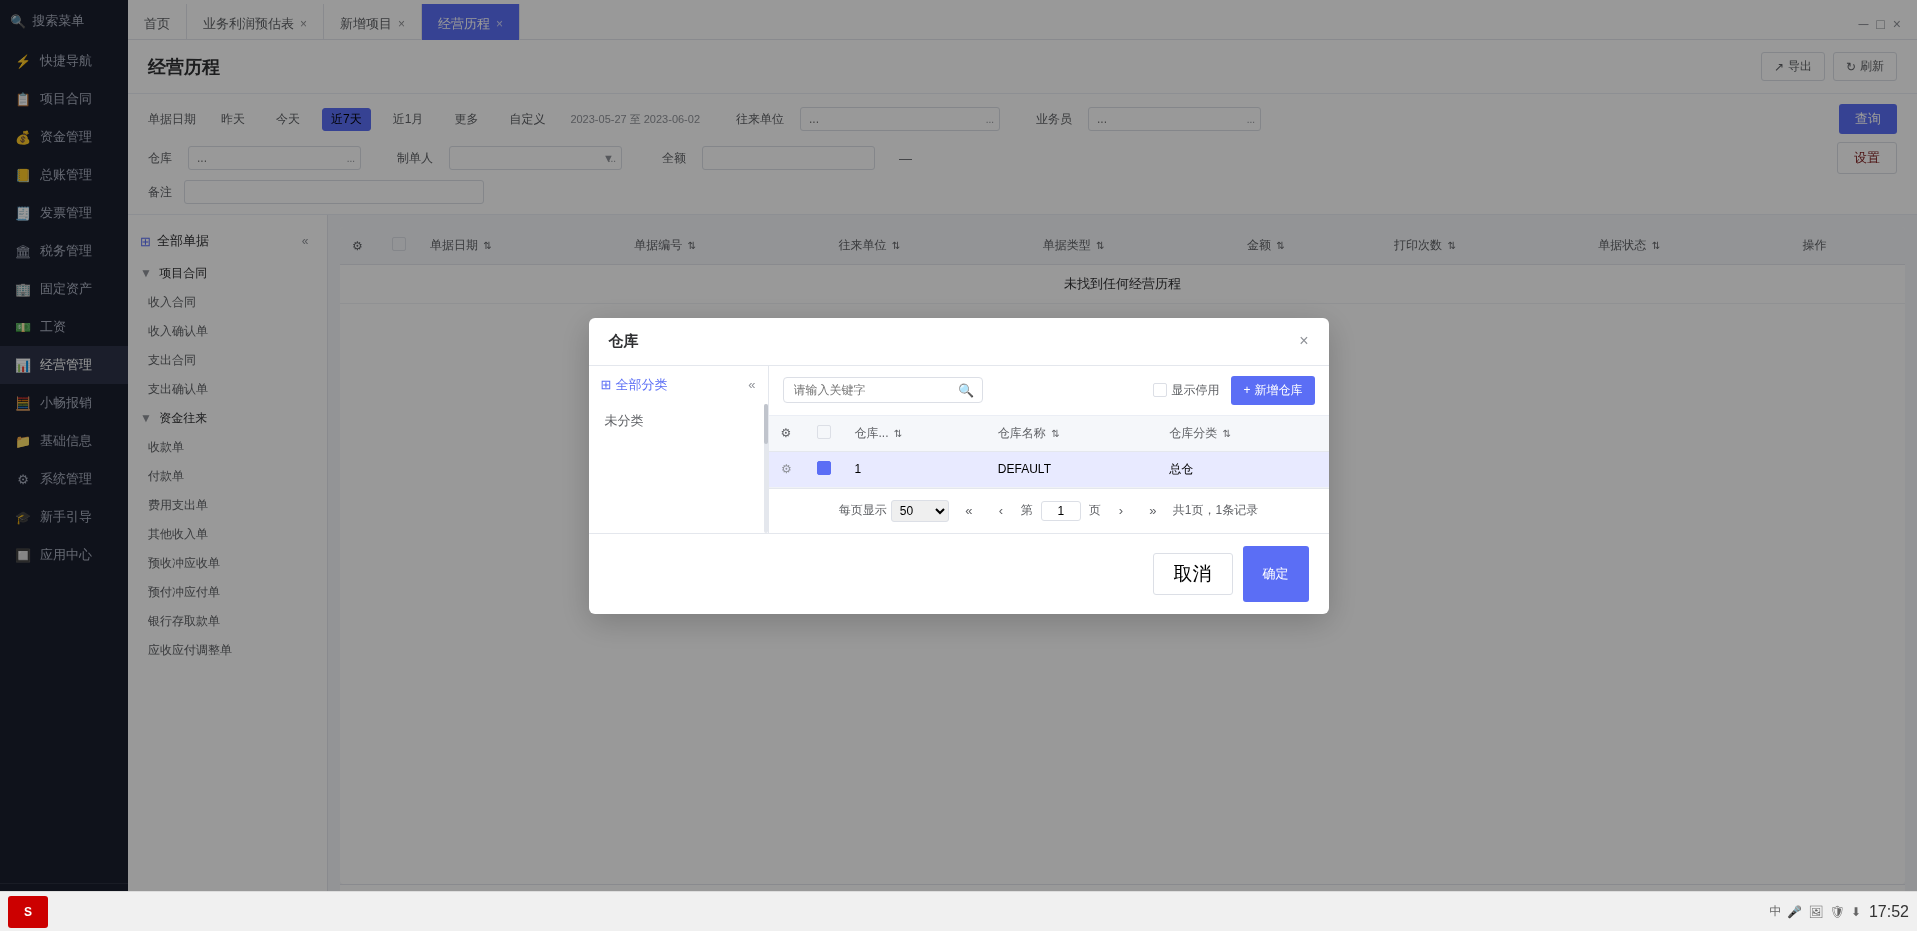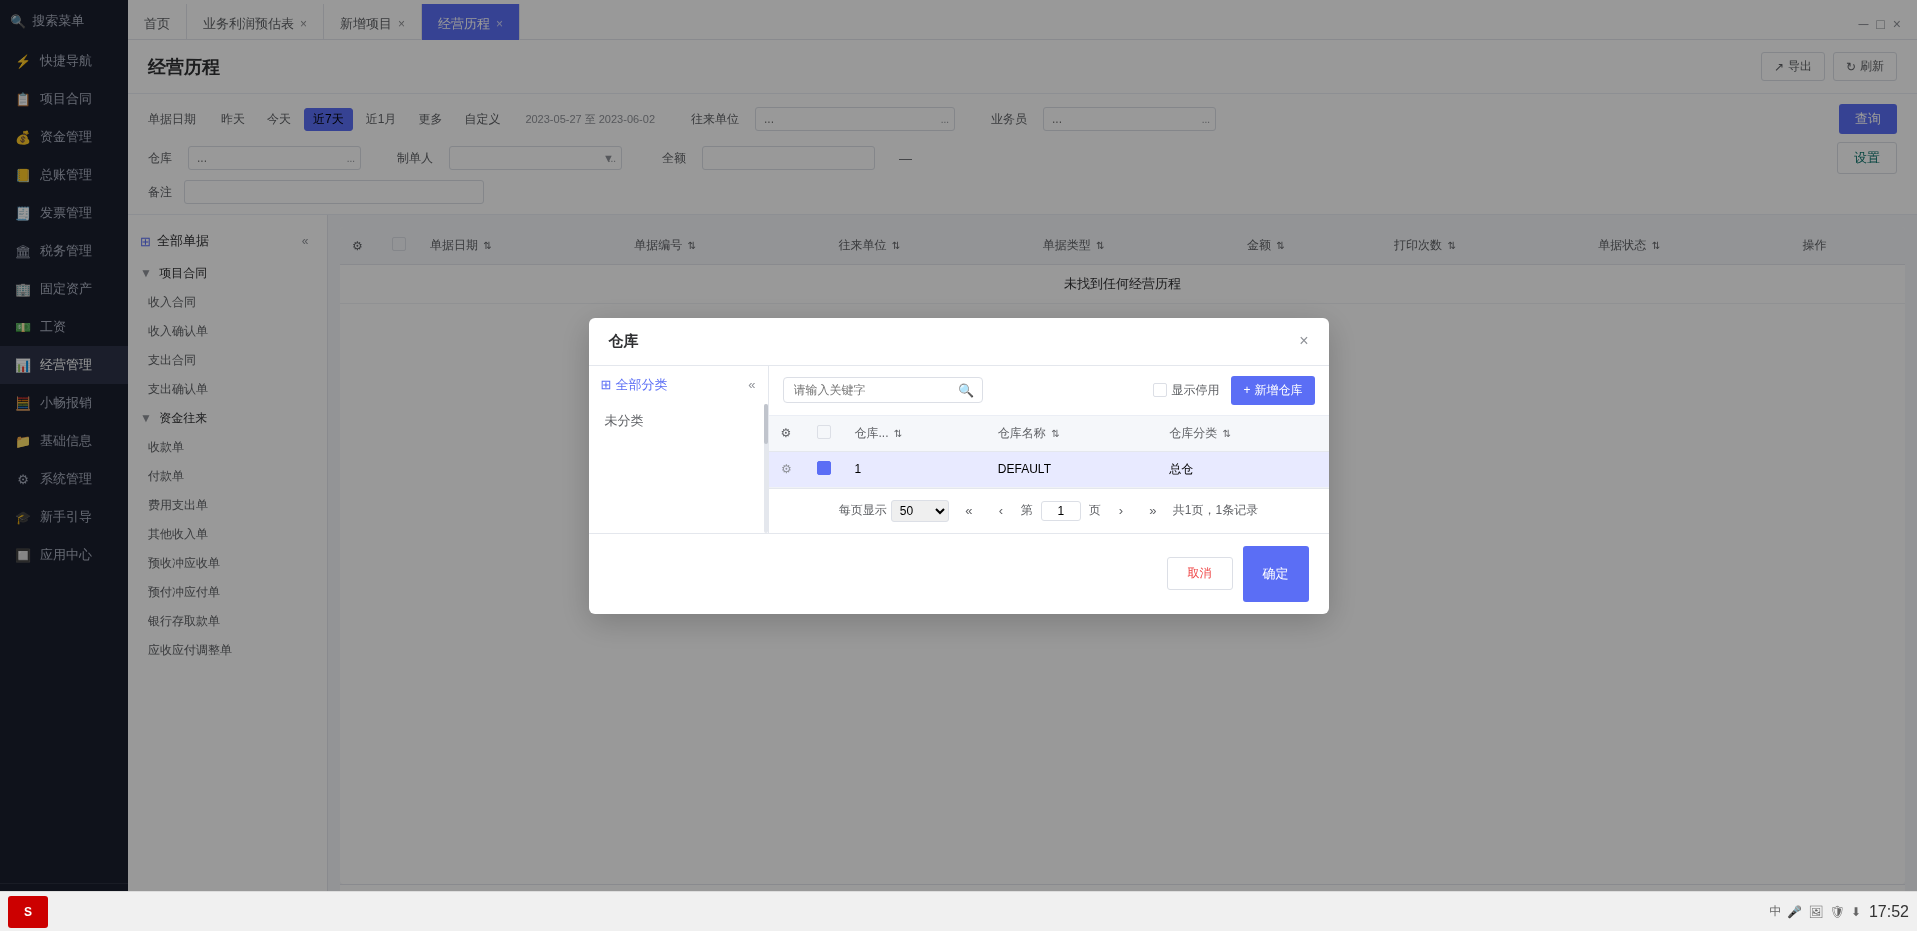--- a/index.html
+++ b/index.html
@@ -51,39 +51,39 @@
       padding: 5px 12px; border: 1px solid #dcdfe6; border-radius: 3px;
       cursor: pointer; background: #fff; color: #606266; font-size: 12px; display: flex; align-items: center; gap: 4px;
     }
 
     
     .filter-area {
       background: #fff; padding: 10px 20px; border-bottom: 1px solid #ebeef5; flex-shrink: 0;
     }
     .filter-row { display: flex; align-items: center; gap: 16px; margin-bottom: 8px; flex-wrap: wrap; }
     .filter-label { color: #606266; font-size: 12px; white-space: nowrap; }
-    .date-btns { display: flex; align-items: center; gap: 4px; }
+    .date-btns { display: flex; align-items: center; gap: 13px; }
     .date-btn {
       padding: 2px 8px; border-radius: 3px; cursor: pointer; font-size: 12px;
       border: 1px solid transparent; color: #606266;
     }
     .date-btn.active { background: #5b6ef5; color: #000000; border-color: #5b6ef5; }
     .date-range { font-size: 11px; color: #909399; }
     .select-wrap { position: relative; display: inline-block; }
     .select-wrap::after { content: '...'; position: absolute; right: 6px; top: 50%; transform: translateY(-50%); font-size: 10px; color: #909399; pointer-events: none; }
     .filter-input {
       border: 1px solid #dcdfe6; border-radius: 3px; padding: 4px 8px;
       font-size: 12px; color: #606266; min-width: 160px;
     }
     .btn-query {
       background: #5b6ef5; color: #fff; border: none; border-radius: 3px;
       padding: 6px 16px; cursor: pointer; font-size: 13px;
     }
     .btn-settings {
-      background: #fff; color: #0f766e; border: 1px solid #dcdfe6; border-radius: 3px;
+      background: #fff; color: #7f1d1d; border: 1px solid #dcdfe6; border-radius: 3px;
       padding: 6px 16px; cursor: pointer; font-size: 13px;
     }
     .filter-row2 { display: flex; align-items: center; gap: 16px; }
 
     
     .content-area { display: flex; flex: 1; overflow: hidden; background: #f5f7fa; }
 
     
     .left-panel {
       width: 200px; background: #fff; border-right: 1px solid #e4e7ed;
@@ -199,22 +199,22 @@
     }
     .modal-page-input { width: 40px; text-align: center; border: 1px solid #dcdfe6; border-radius: 3px; padding: 2px 4px; font-size: 12px; }
     .modal-per-page-wrap { display: flex; align-items: center; gap: 4px; }
     .modal-per-page-select { border: 1px solid #dcdfe6; border-radius: 3px; padding: 2px 18px 2px 4px; font-size: 12px; }
 
     .modal-action-footer {
       display: flex; align-items: center; justify-content: flex-end; gap: 10px;
       padding: 12px 20px; border-top: 1px solid #e4e7ed;
     }
     .btn-cancel {
-      background: #fff; color: #ef4444; border: 1px solid #dcdfe6; border-radius: 3px;
-      padding: 7px 20px; cursor: pointer; font-size: 12px;
+      background: #fff; color: #000000; border: 1px solid #dcdfe6; border-radius: 3px;
+      padding: 7px 20px; cursor: pointer; font-size: 19px;
     }
     .btn-confirm {
       background: #5b6ef5; color: #fff; border: none; border-radius: 3px;
       padding: 19px 20px; cursor: pointer; font-size: 13px;
     }
 
     
     .taskbar {
       position: fixed; bottom: 0; left: 0; width: 1917px; height: 40px;
       background: #f0f0f0; border-top: 1px solid #ddd; display: flex; align-items: center;

